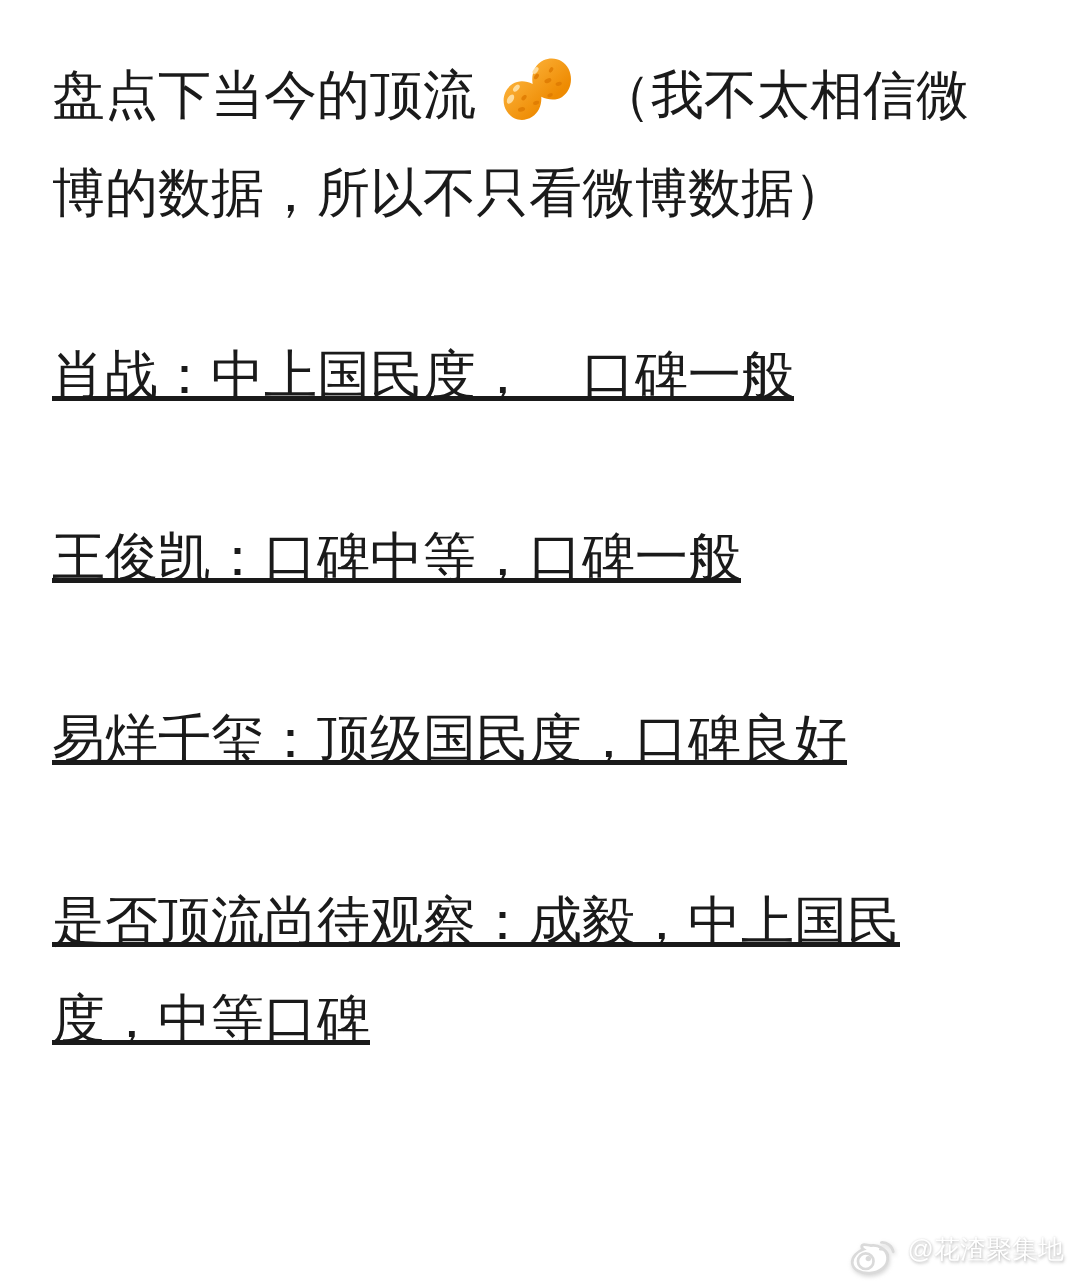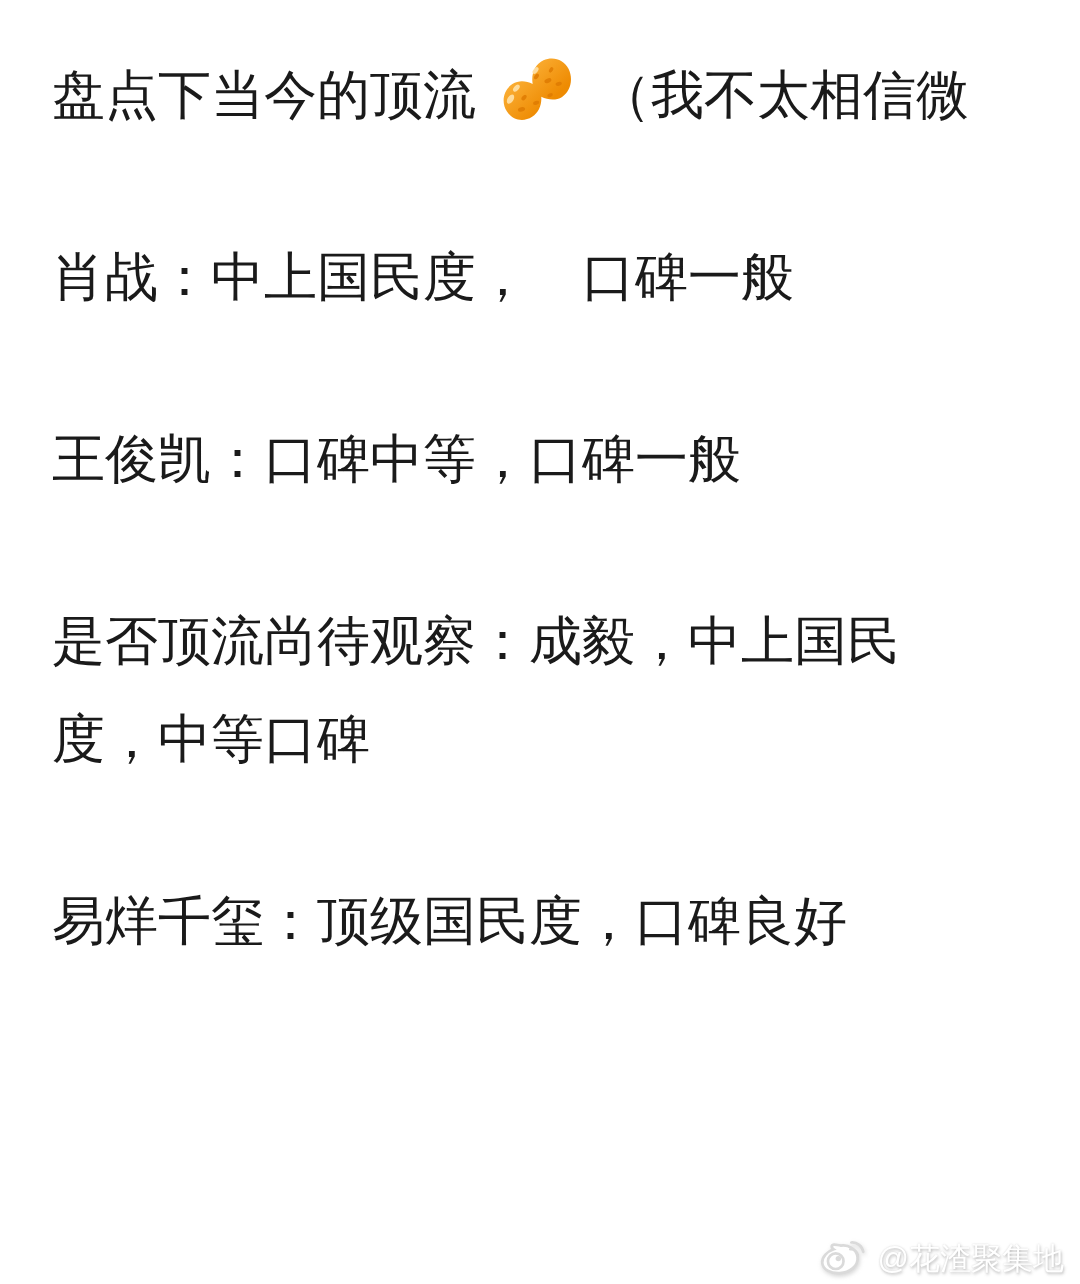--- a/index.html
+++ b/index.html
@@ -19,38 +19,38 @@
     position: absolute;
     top: 0; left: 0; right: 0;
     padding: 46px 40px 0 52px;
     color: #1a1a1a;
     font-size: 53px;
     line-height: 98px;
     font-weight: 400;
     letter-spacing: 0px;
   }
   .para { margin: 0; }
-  .para + .para { margin-top: 84px; }
+  .para + .para { margin-top: 84px; text-decoration: underline; }
   .line { display: block; white-space: pre; }
   .peanut-wrap {
     display: inline-block;
     width: 100px;
     height: 78px;
     vertical-align: -16px;
     margin: 0 10px 0 12px;
   }
   .watermark {
     position: absolute;
     right: 16px;
     bottom: 4px;
     display: flex;
-    align-items: flex-end;
+    align-items: flex-start;
     gap: 8px;
     color: #ffffff;
-    font-size: 31px;
+    font-size: 26px;
     font-weight: 400;
     text-shadow: 1px 2px 3px rgba(110,110,110,0.38), 0 0 2px rgba(150,150,150,0.35);
   }
   .weibo-icon-wrap {
     display: inline-block;
     width: 54px;
     height: 48px;
     filter: drop-shadow(1px 2px 2px rgba(120,120,120,0.30));
   }
 </style>
@@ -80,38 +80,39 @@
                 <ellipse cx="57" cy="37" rx="2.6" ry="1.6" transform="rotate(20 57 37)"></ellipse>
                 <ellipse cx="46" cy="41" rx="2.4" ry="1.5" transform="rotate(10 46 41)"></ellipse>
               </g>
               <g fill="#FFDFA3" opacity="0.95">
                 <ellipse cx="17" cy="26" rx="4.2" ry="2.4" transform="rotate(-25 17 26)"></ellipse>
                 <ellipse cx="26" cy="21" rx="3.4" ry="2" transform="rotate(-15 26 21)"></ellipse>
                 <ellipse cx="47" cy="17.5" rx="3.2" ry="1.8" transform="rotate(-18 47 17.5)"></ellipse>
               </g>
             </g>
           </svg></span><span>（我不太相信微</span></span>
+      <span class="line">博的数据，所以不只看微博数据）</span>
     </p>
 
     <p class="para">
       <span class="line">肖战：中上国民度，　口碑一般</span>
     </p>
 
 
     <p class="para">
       <span class="line">王俊凯：口碑中等，口碑一般</span>
     </p>
 
     <p class="para">
-      <span class="line">是否顶流尚待观察：成毅，中上国民</span>
-      <span class="line">度，中等口碑</span>
+      <span class="line">易烊千玺：顶级国民度，口碑良好</span>
     </p>
 
     <p class="para">
-      <span class="line">易烊千玺：顶级国民度，口碑良好</span>
+      <span class="line">是否顶流尚待观察：成毅，中上国民</span>
+      <span class="line">度，中等口碑</span>
     </p>
 
   </div>
 
   <div class="watermark">
     <span class="weibo-icon-wrap"><svg width="54" height="48" viewBox="0 0 52 46" xmlns="http://www.w3.org/2000/svg">
         <g stroke="#dadada" stroke-width="2.6" fill="#ffffff">
           <path d="M24,13 C31,12 39,16 40,24 C41,33 32,39 23,39.5 C14,40 6.5,36 6,29.5 C5.6,24 11,18.5 17,16.5 C14,14.5 15,12 17.5,12 C19,12 21,12.6 24,13 Z"></path>
           <circle cx="19" cy="28" r="7.5"></circle>
           <circle cx="21.5" cy="25.5" r="2.6" fill="#dadada" stroke="none"></circle>

